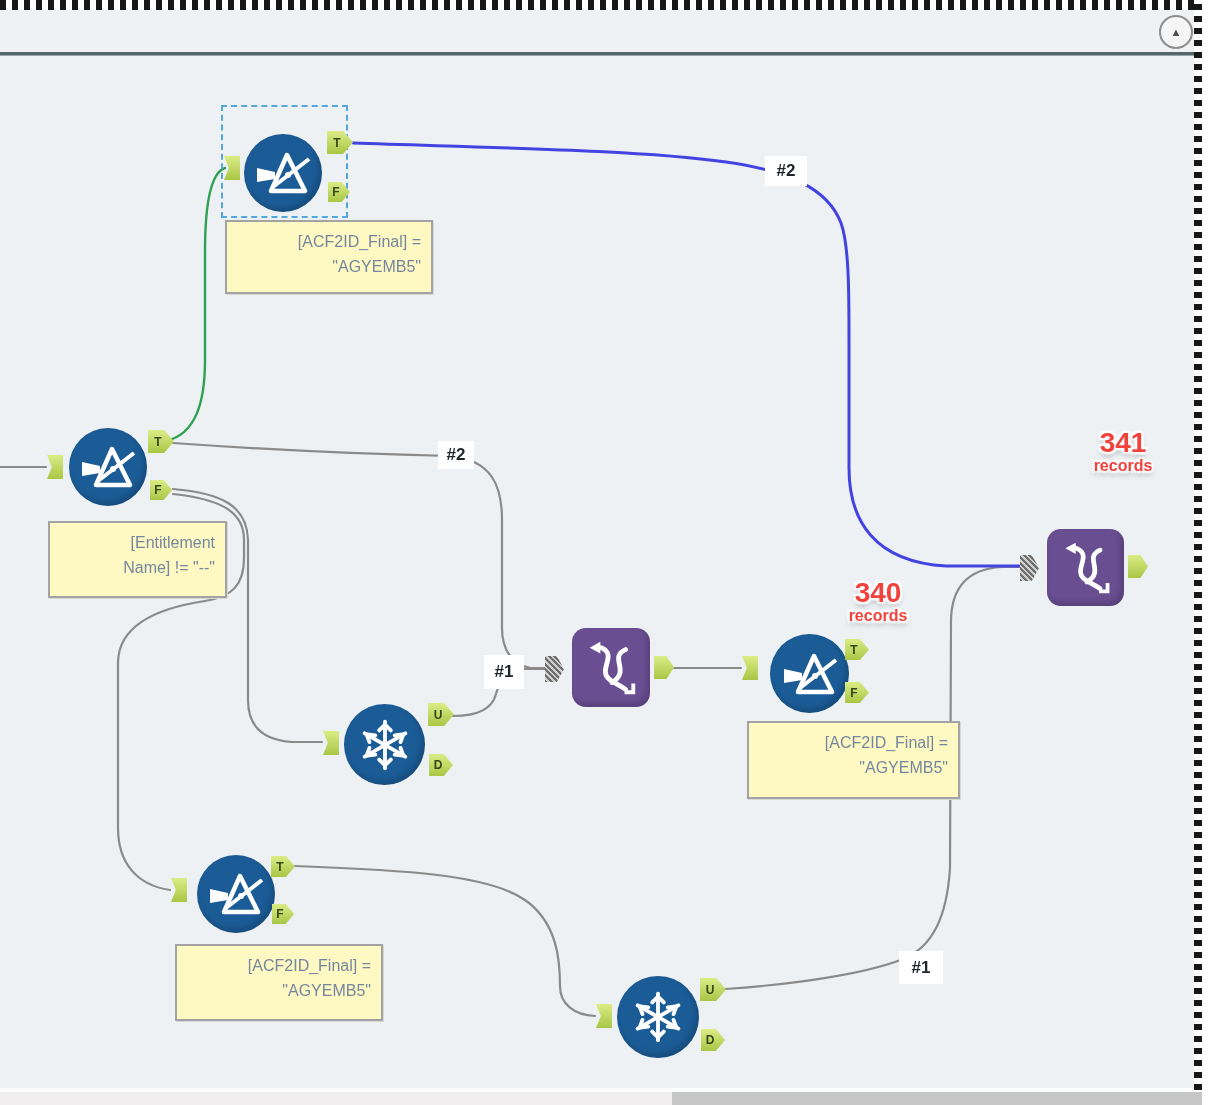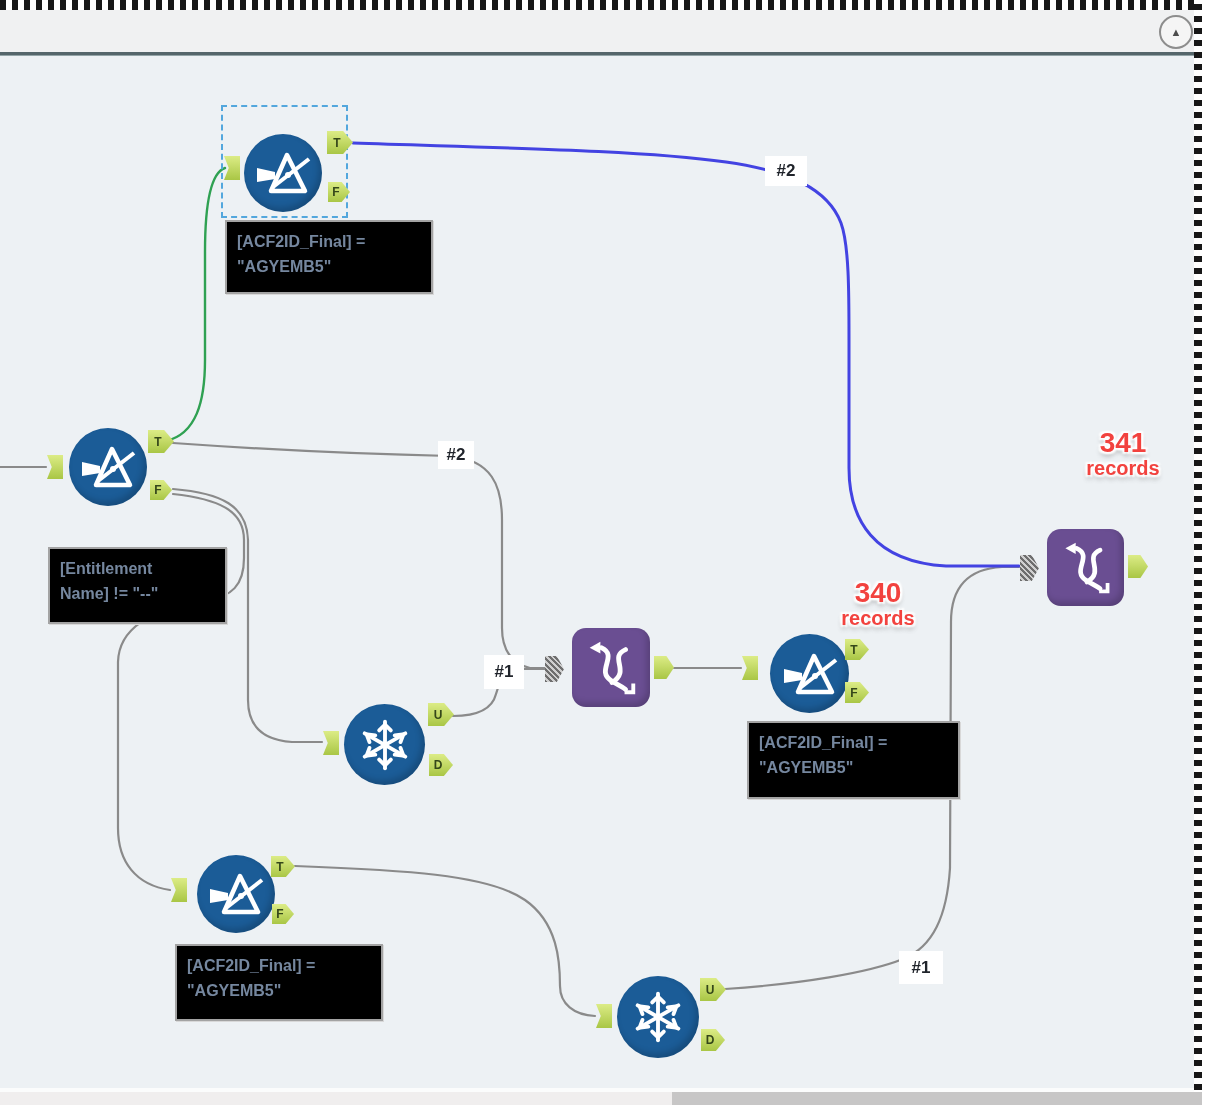--- a/index.html
+++ b/index.html
@@ -43,35 +43,35 @@
   .anchor{position:absolute;z-index:4;display:flex;align-items:center;justify-content:center;
     font-size:12px;font-weight:bold;color:#35471a;
     background:linear-gradient(#dcec86,#a9c645);
     filter:drop-shadow(0 0 1px #6c8a26);}
   .a-in{clip-path:polygon(0 0,100% 0,100% 100%,0 100%,30% 50%);}
   .a-out{clip-path:polygon(0 0,62% 0,100% 50%,62% 100%,0 100%);padding-right:6px;box-sizing:border-box;}
   .a-multi{clip-path:polygon(0 0,62% 0,100% 50%,62% 100%,0 100%);
     background:repeating-linear-gradient(45deg,#6e6e6e 0 2px,#cfcfcf 2px 4px);}
 
   
-  .note{position:absolute;z-index:5;background:#000000;border:2px solid #a3a3a3;
+  .note{position:absolute;z-index:5;background:#fef9c3;border:2px solid #a3a3a3;
     box-shadow:1px 1px 0 #d8d8d8;box-sizing:border-box;
-    color:var(--annotation_text);font-weight:bold;font-size:16px;line-height:1.55;
-    padding:8px 10px;white-space:pre;}
+    color:var(--annotation_text);font-weight:normal;font-size:16px;line-height:1.55;
+    padding:8px 10px;white-space:pre;text-align:right;}
 
   
   .conn-label{position:absolute;z-index:6;background:#ffffff;color:#20242b;
     font-weight:bold;font-size:17px;display:flex;align-items:center;justify-content:center;}
 
   
   .records{position:absolute;z-index:7;text-align:center;color:var(--record_red);font-weight:bold;
     text-shadow:-2px -2px 2px #fff,2px -2px 2px #fff,-2px 2px 2px #fff,2px 2px 2px #fff,
     0 0 4px #fff,0 4px 5px rgba(80,80,80,.45);}
   .records .num{font-size:28px;line-height:1.05;}
-  .records .unit{font-size:20px;line-height:1.1;}
+  .records .unit{font-size:16px;line-height:1.1;}
 
   .icon-svg{display:block;}
 </style>
 </head>
 <body>
 
 <div id="stage">
 
   <div class="topband"></div>
   <div class="topline"></div>
@@ -125,21 +125,21 @@
       <line x1="58" y1="18" x2="22" y2="46" stroke="#fff" stroke-width="4"></line>
       <circle cx="37" cy="34" r="3" fill="#fff"></circle>
     </svg>
   </div>
   <div class="anchor a-out" style="left:148px;top:430px;width:26px;height:23px;">
       <span>T</span>
     </div>
   <div class="anchor a-out" style="left:150px;top:480px;width:22px;height:20px;">
       <span>F</span>
     </div>
-  <div class="note" style="left:48px;top:521px;width:179px;height:77px;margin-top:26px;"><span>[Entitlement</span><br><span>Name] != "--"</span></div>
+  <div class="note" style="left:48px;top:521px;width:179px;height:77px;"><span>[Entitlement</span><br><span>Name] != "--"</span></div>
 
   <div class="anchor a-in" style="left:323px;top:731px;width:16px;height:24px;"></div>
   <div class="tool-circle" style="left:344px;top:704px;width:81px;height:81px;">
     <svg class="icon-svg" width="62" height="62" viewBox="0 0 64 64">
       <g stroke="#fff" stroke-width="4" stroke-linecap="round" fill="none">
         <line x1="32" y1="8" x2="32" y2="56"></line>
         <line x1="11" y1="20" x2="53" y2="44"></line>
         <line x1="11" y1="44" x2="53" y2="20"></line>
         <path d="M26 17 L32 11 L38 17"></path>
         <path d="M26 47 L32 53 L38 47"></path>

